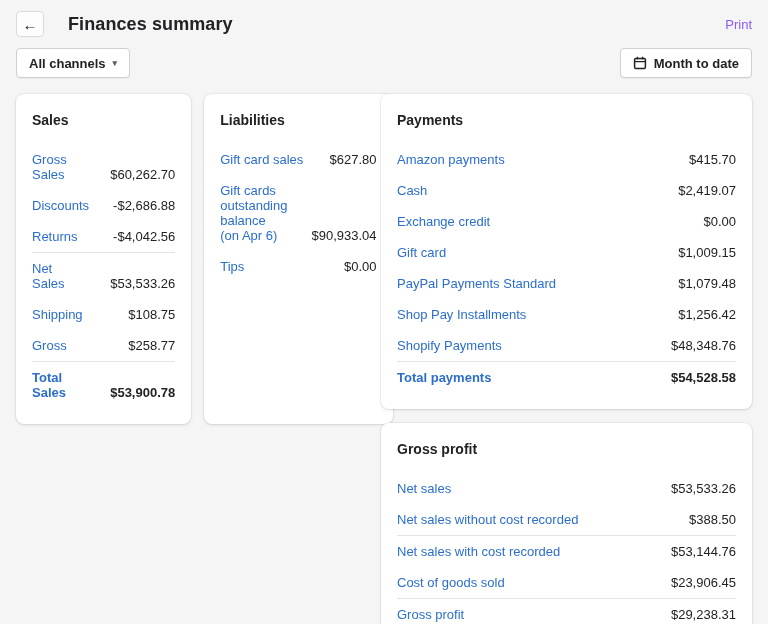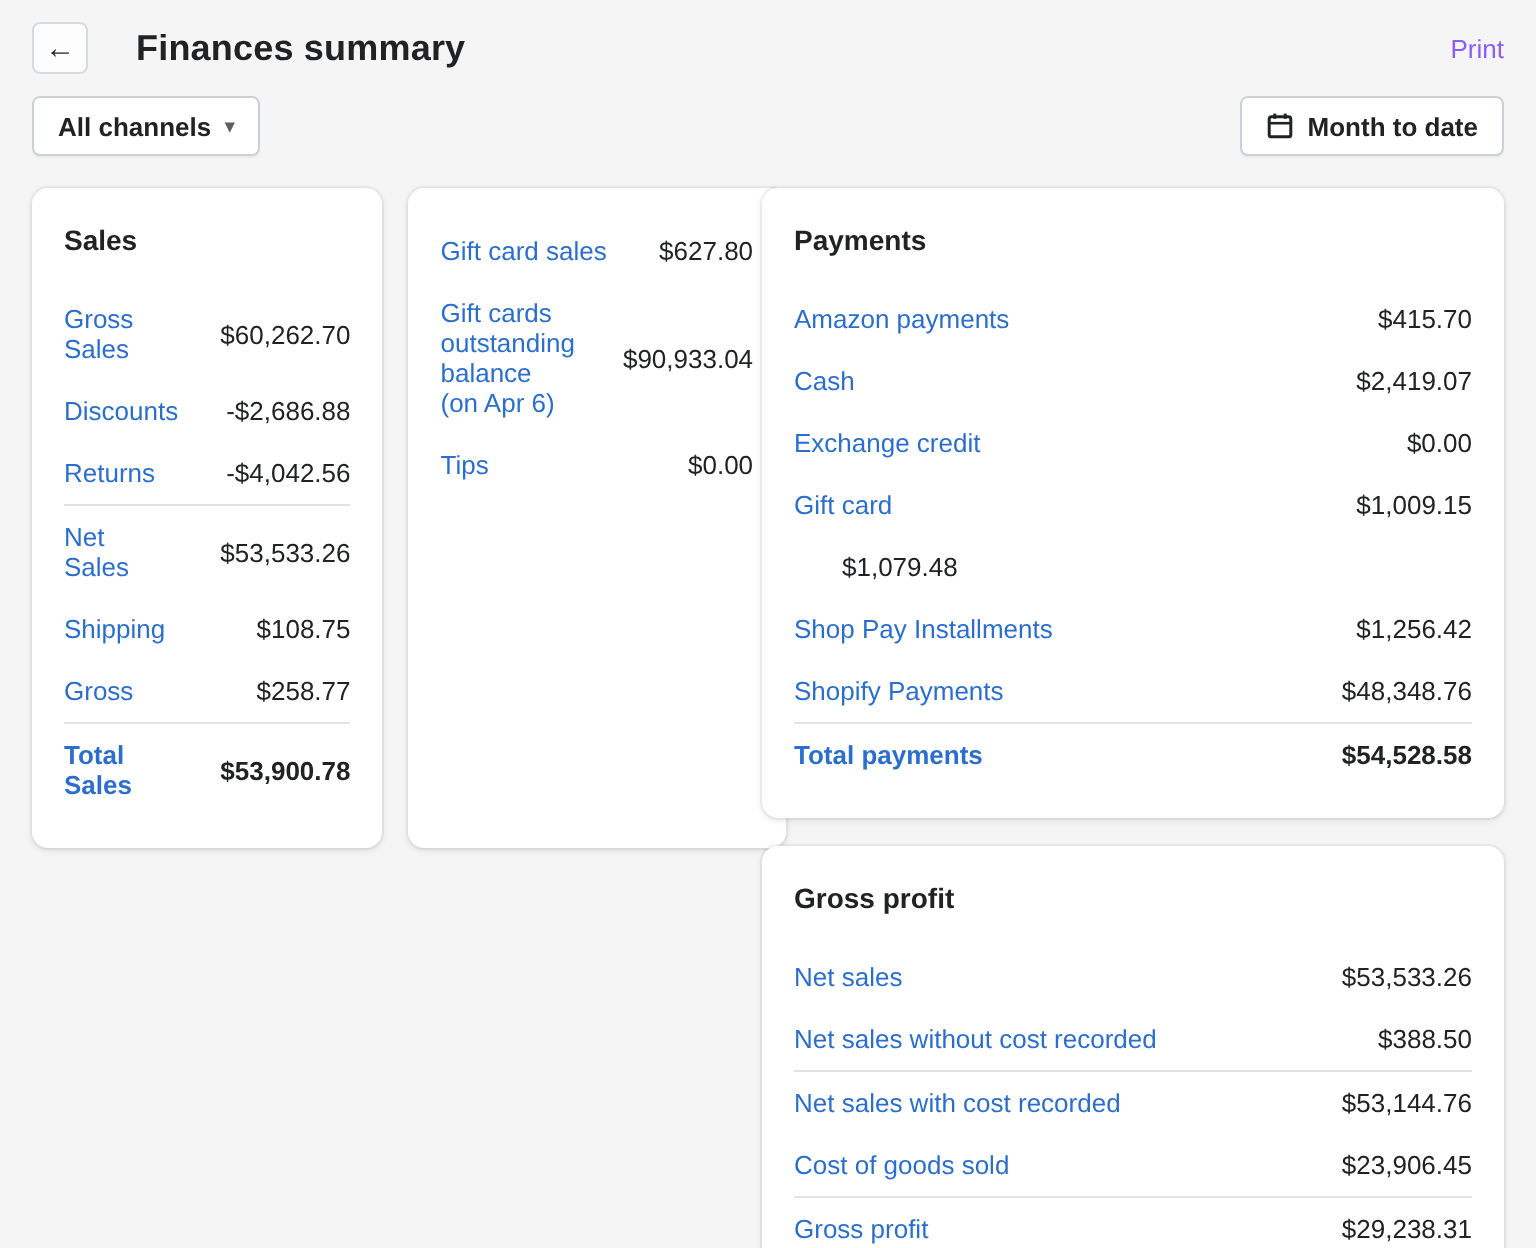--- a/index.html
+++ b/index.html
@@ -46,21 +46,21 @@
   .cards { display: flex; gap: 13px; margin-top: 16px; align-items: flex-start; }
   .col-left  { width: 352px; display: flex; flex-direction: row; gap: 13px; }
   .col-right { flex: 1; display: flex; flex-direction: column; gap: 14px; }
   .card {
     background: #ffffff;
     border-radius: 8px;
     box-shadow: 0 0 0 1px rgba(63,63,68,0.05), 0 1px 3px rgba(63,63,68,0.15);
     padding: 16px;
   }
   .card-title { font-size: 14px; font-weight: 700; margin: 2px 0 16px 0; }
-  .row { display: flex; justify-content: space-between; align-items: center; padding: 8px 0; }
+  .row { display: flex; justify-content: space-between; align-items: flex-end; padding: 8px 0; }
   .row-label { font-size: 13px; color: #2c6ecb; text-decoration: none; cursor: pointer; }
   .row-value { font-size: 13px; color: #202223; margin-left: 24px; }
   .rule { border-top: 1px solid #e1e3e5; }
   .total .row-label { font-weight: 700; }
   .total .row-value { font-weight: 700; }
 </style>
 </head>
 <body>
 
 <div class="page">
@@ -122,20 +122,21 @@
           <a class="row-label">Gross</a>
           <span class="row-value">$258.77</span>
         </div>
         <div class="row rule total">
           <a class="row-label">Total Sales</a>
           <span class="row-value">$53,900.78</span>
         </div>
       </div>
 
       <div class="card">
+        <div class="card-title">Liabilities</div>
         <div class="row">
           <a class="row-label">Gift card sales</a>
           <span class="row-value">$627.80</span>
         </div>
         <div class="row">
           <a class="row-label">Gift cards outstanding balance (on Apr 6)</a>
           <span class="row-value">$90,933.04</span>
         </div>
         <div class="row">
           <a class="row-label">Tips</a>
@@ -159,20 +160,21 @@
         </div>
         <div class="row">
           <a class="row-label">Exchange credit</a>
           <span class="row-value">$0.00</span>
         </div>
         <div class="row">
           <a class="row-label">Gift card</a>
           <span class="row-value">$1,009.15</span>
         </div>
         <div class="row">
+          <a class="row-label">PayPal Payments Standard</a>
           <span class="row-value">$1,079.48</span>
         </div>
         <div class="row">
           <a class="row-label">Shop Pay Installments</a>
           <span class="row-value">$1,256.42</span>
         </div>
         <div class="row">
           <a class="row-label">Shopify Payments</a>
           <span class="row-value">$48,348.76</span>
         </div>

